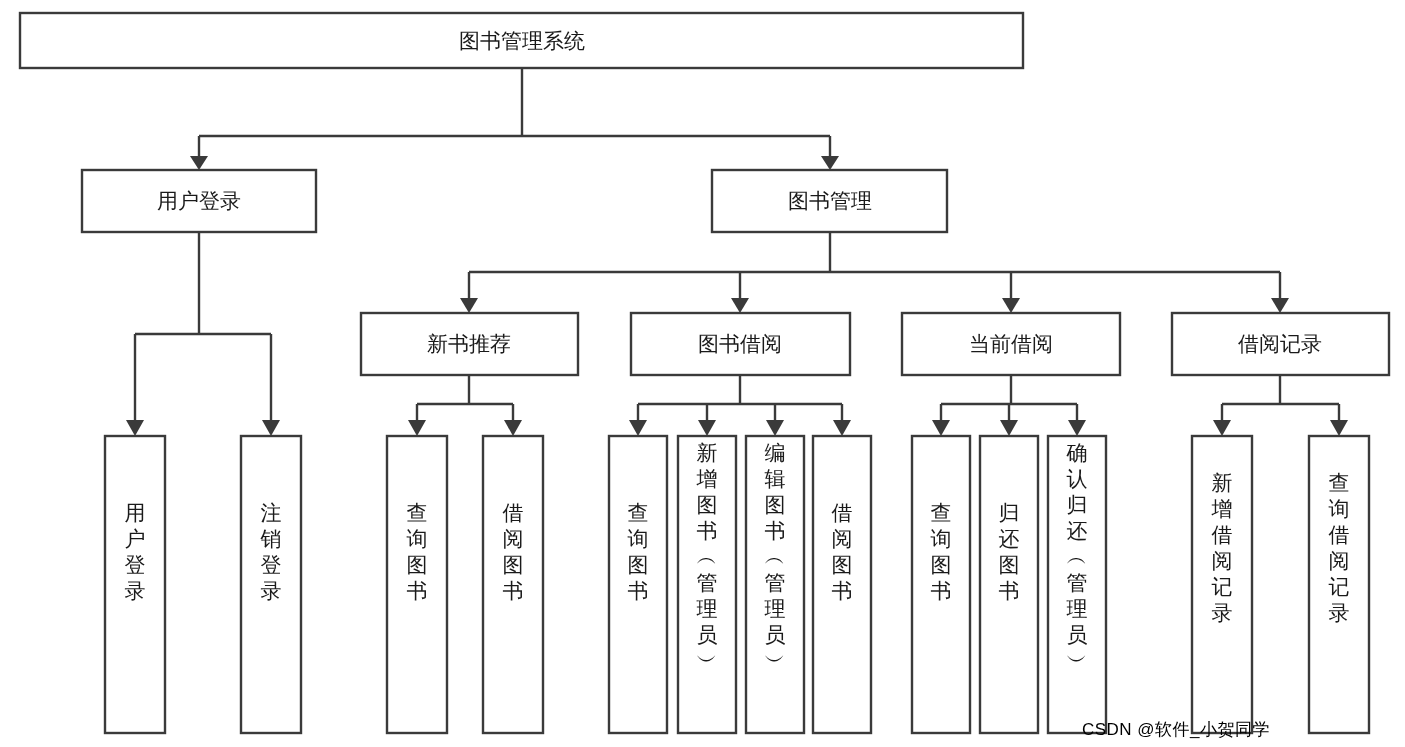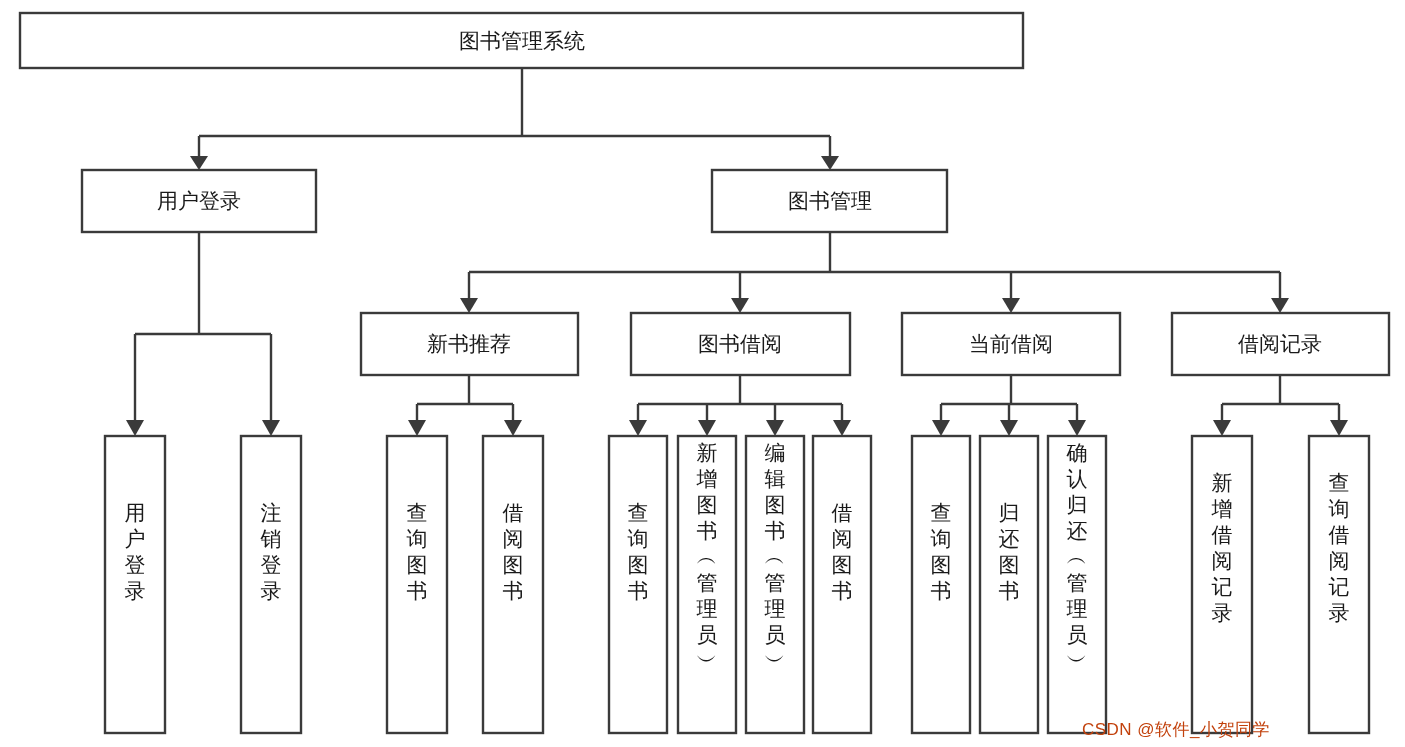--- a/index.html
+++ b/index.html
@@ -52,21 +52,21 @@
     font-size: 21px;
     fill: #1a1a1a;
     text-anchor: middle;
   }
   .watermark {
     position: absolute;
     right: 12px;
     bottom: 6px;
     font-family: "Liberation Sans", "DejaVu Sans", sans-serif;
     font-size: 17px;
-    color: #c2410c;
+    color: #000000;
     letter-spacing: 0.5px;
     white-space: nowrap;
     user-select: none;
   }
 </style>
 </head>
 <body>
 
 <div id="diagram-root">
 

